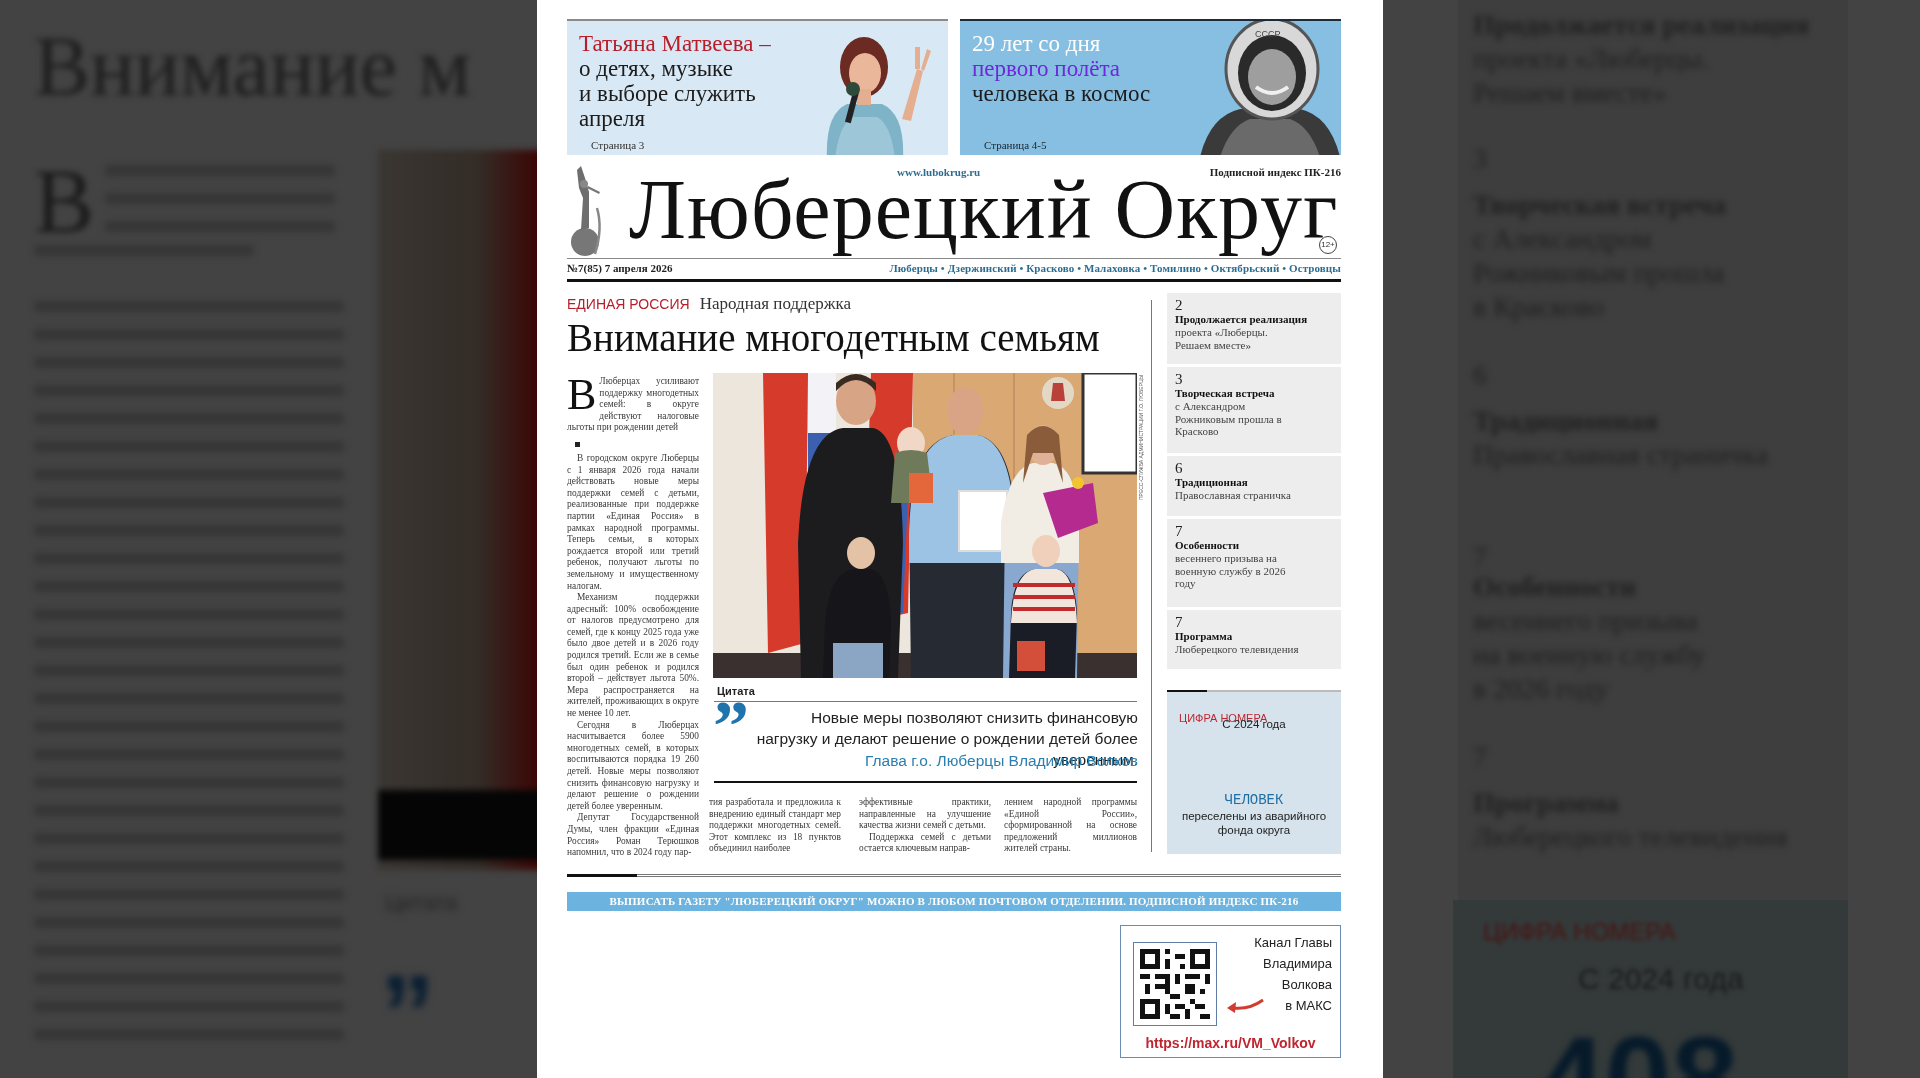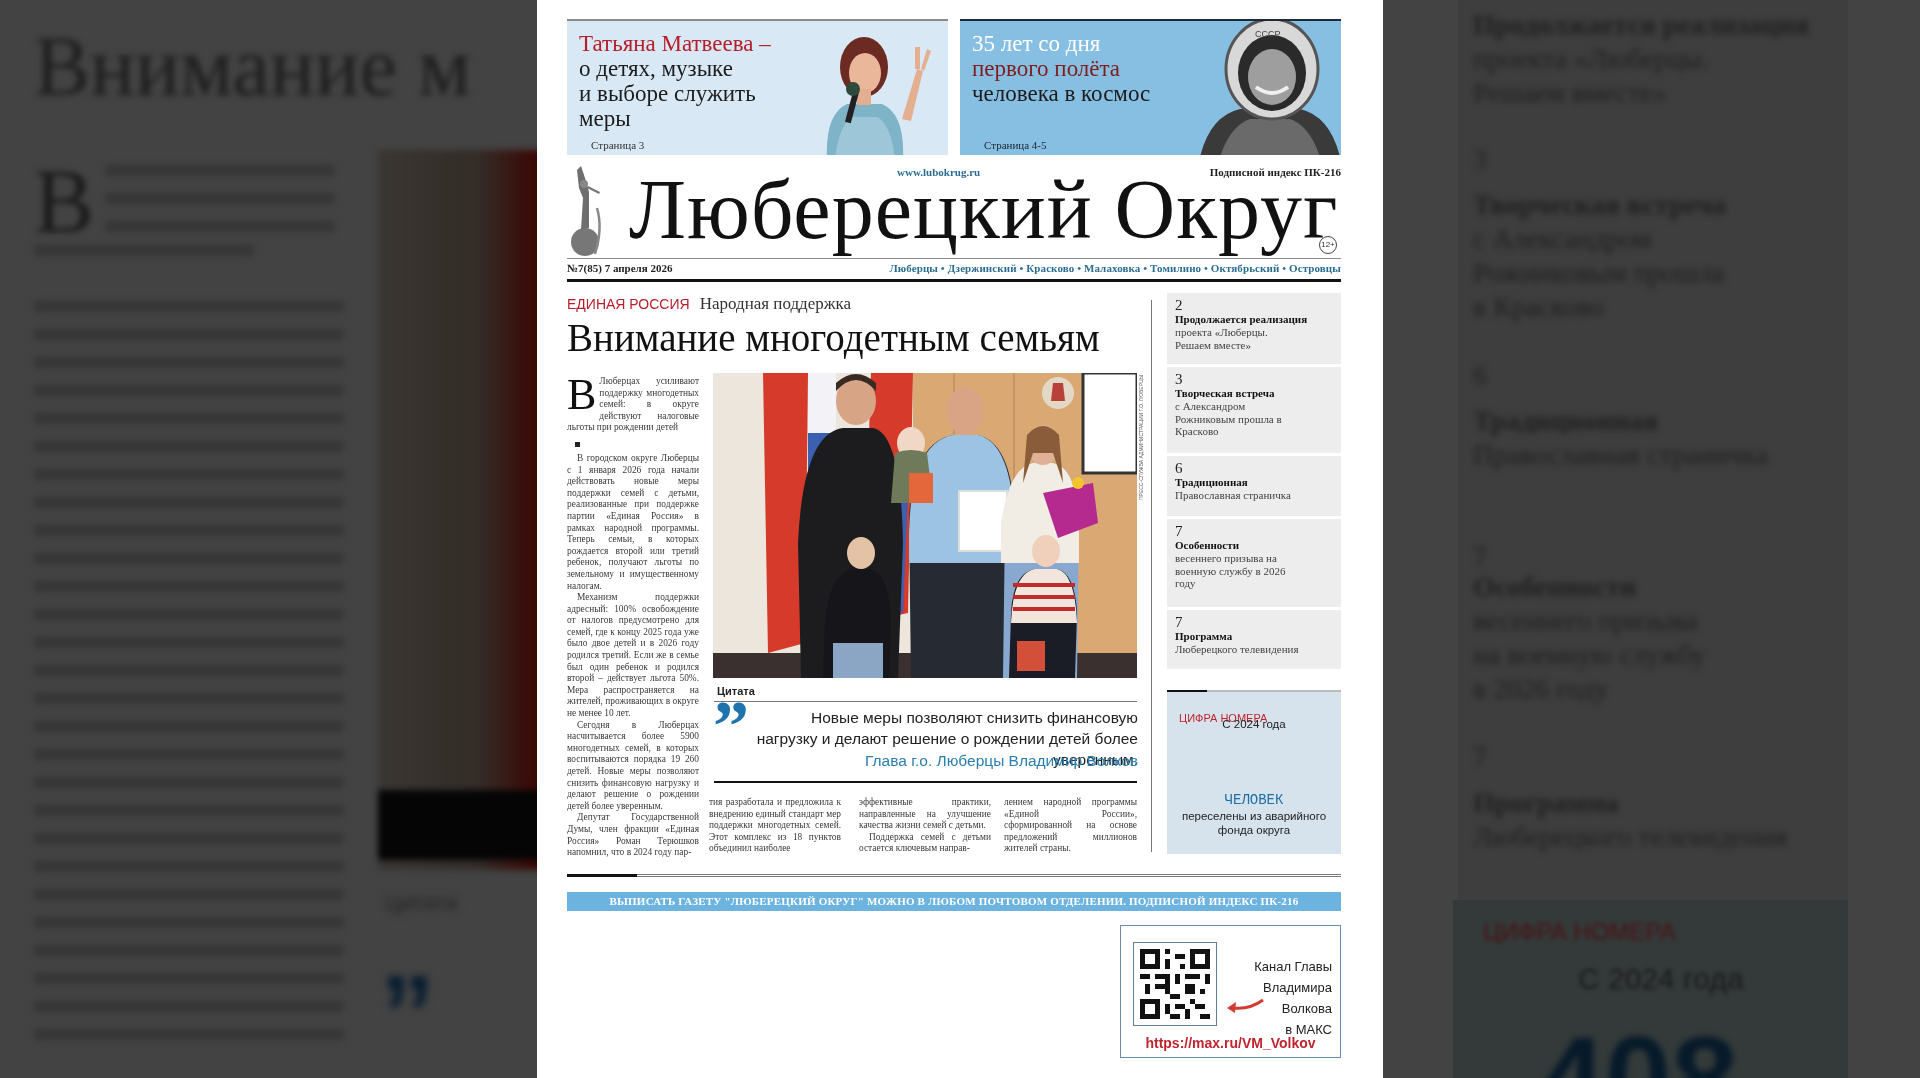--- a/index.html
+++ b/index.html
@@ -99,21 +99,21 @@
   .cifra-unit { position: absolute; left: 0; width: 100%; top: 100px; text-align: center; font-family: Liberation Mono, monospace; font-size: 14px; color: #1f6fa3; }
   .cifra-desc { position: absolute; left: 0; width: 100%; top: 117px; text-align: center; font-family: "Liberation Sans", sans-serif; font-size: 11.5px; line-height: 14px; color: #222; }
 
   
   .foot-rule { position: absolute; left: 30px; top: 874px; width: 774px; height: 3px; border-top: 1px solid #777; border-bottom: 1px solid #777; }
   .foot-rule::before { content: ""; position: absolute; left: 0; top: -1px; width: 70px; height: 3px; background: #111; }
   .subscribe { position: absolute; left: 30px; top: 892px; width: 774px; height: 19px; background: #6cb4df; color: #ffffff; font-size: 11px; font-weight: bold; line-height: 19px; text-align: center; letter-spacing: 0.2px; }
 
   .qr-box { position: absolute; left: 583px; top: 925px; width: 221px; height: 133px; border: 1px solid #6b8cb1; background: #fff; }
   .qr { position: absolute; left: 12px; top: 16px; width: 84px; height: 84px; border: 1px solid #5e7ea3; padding: 6px; }
-  .qr-text { position: absolute; right: 8px; top: 30px; width: 100px; text-align: right; font-family: "Liberation Sans", sans-serif; font-size: 13px; line-height: 21px; color: #222; }
+  .qr-text { position: absolute; right: 8px; top: 6px; width: 100px; text-align: right; font-family: "Liberation Sans", sans-serif; font-size: 13px; line-height: 21px; color: #222; }
   .qr-arrow { position: absolute; left: 104px; top: 70px; width: 40px; height: 20px; }
   .qr-link { position: absolute; left: 0; width: 100%; bottom: 6px; text-align: center; font-family: "Liberation Sans", sans-serif; font-weight: bold; font-size: 14px; color: #c0252f; }
 </style>
 </head>
 <body>
 
 <div class="bg bg-left">
   <div class="bg-inner" style="left:0;top:0;width:537px;height:1078px;">
     <div class="bg-headline">Внимание м</div>
     <div class="bg-drop">В</div>
@@ -187,40 +187,40 @@
   <div class="bg-cifra-num">408</div>
 </div>
 
 <div class="page">
 
   <div class="banner banner-left">
     <div class="banner-text">
       <div class="red">Татьяна Матвеева –</div>
       <div>о детях, музыке</div>
       <div>и выборе служить</div>
-      <div>меры</div>
+      <div>апреля</div>
     </div>
     <svg class="person-woman" viewBox="0 0 150 130">
       <path d="M40 130 Q38 85 60 75 L95 75 Q118 85 116 130 Z" fill="#7fb3c8"></path>
       <path d="M48 130 Q52 95 66 88 L90 88 Q104 95 108 130 Z" fill="#a9cfe0" opacity="0.7"></path>
       <ellipse cx="77" cy="38" rx="24" ry="30" fill="#6b2a22"></ellipse>
       <ellipse cx="78" cy="44" rx="16" ry="20" fill="#eab79a"></ellipse>
       <rect x="70" y="60" width="14" height="16" fill="#e4ae90"></rect>
       <path d="M115 90 L130 40 L136 42 L124 92 Z" fill="#e4ae90"></path>
       <path d="M128 40 L128 18 L133 18 L133 40 Z M134 40 L140 20 L144 22 L137 42 Z" fill="#e4ae90"></path>
       <rect x="62" y="62" width="6" height="32" transform="rotate(15 65 78)" fill="#222"></rect>
       <circle cx="66" cy="60" r="7" fill="#2d4a3a"></circle>
     </svg>
     <div class="banner-page">Страница 3</div>
   </div>
 
   <div class="banner banner-right">
     <div class="banner-text">
-      <div>35 лет со дня</div>
-      <div style="color:#7f1d1d">первого полёта</div>
+      <div>29 лет со дня</div>
+      <div style="color:#6d28d9">первого полёта</div>
       <div style="color:#1c1c1c">человека в космос</div>
     </div>
     <svg class="person-astro" viewBox="0 0 140 136">
       <path d="M0 136 Q10 95 40 88 L100 88 Q130 95 140 136 Z" fill="#3a3a3a"></path>
       <path d="M20 136 Q30 105 50 98 L90 98 Q110 105 120 136 Z" fill="#6a6a6a"></path>
       <ellipse cx="72" cy="48" rx="46" ry="50" fill="#d8d8d8" stroke="#555" stroke-width="3"></ellipse>
       <ellipse cx="72" cy="52" rx="34" ry="38" fill="#2a2a2a"></ellipse>
       <ellipse cx="72" cy="56" rx="24" ry="28" fill="#9e9e9e"></ellipse>
       <path d="M56 66 Q72 78 88 66" stroke="#f0f0f0" stroke-width="4" fill="none"></path>
       <text x="55" y="16" font-size="9" fill="#444" font-family="Liberation Sans, sans-serif">СССР</text>

